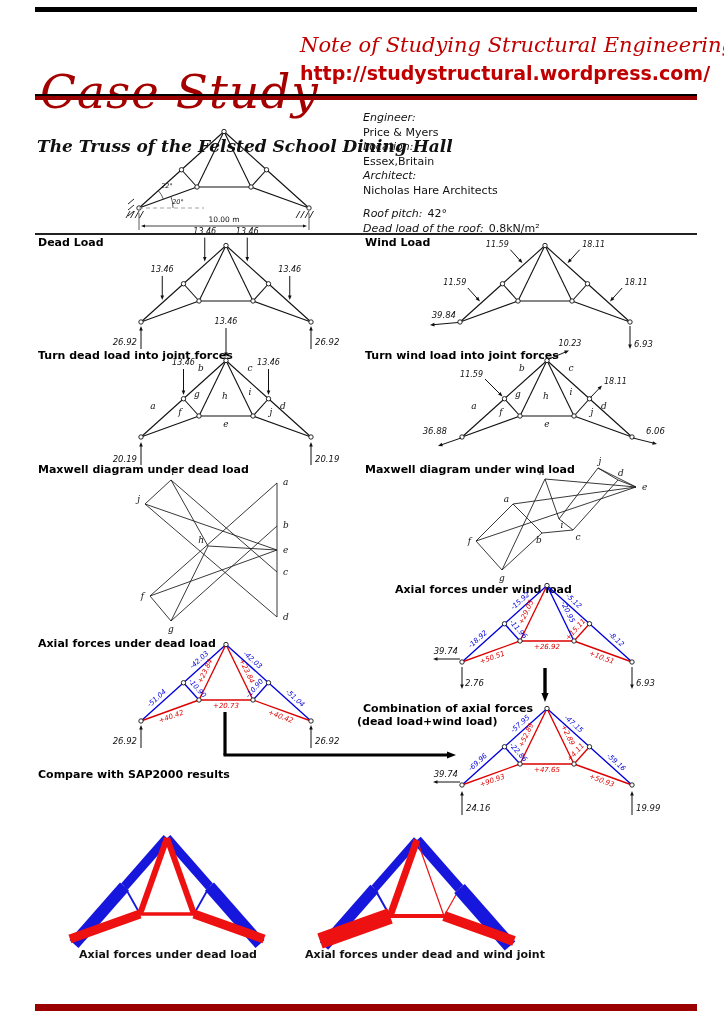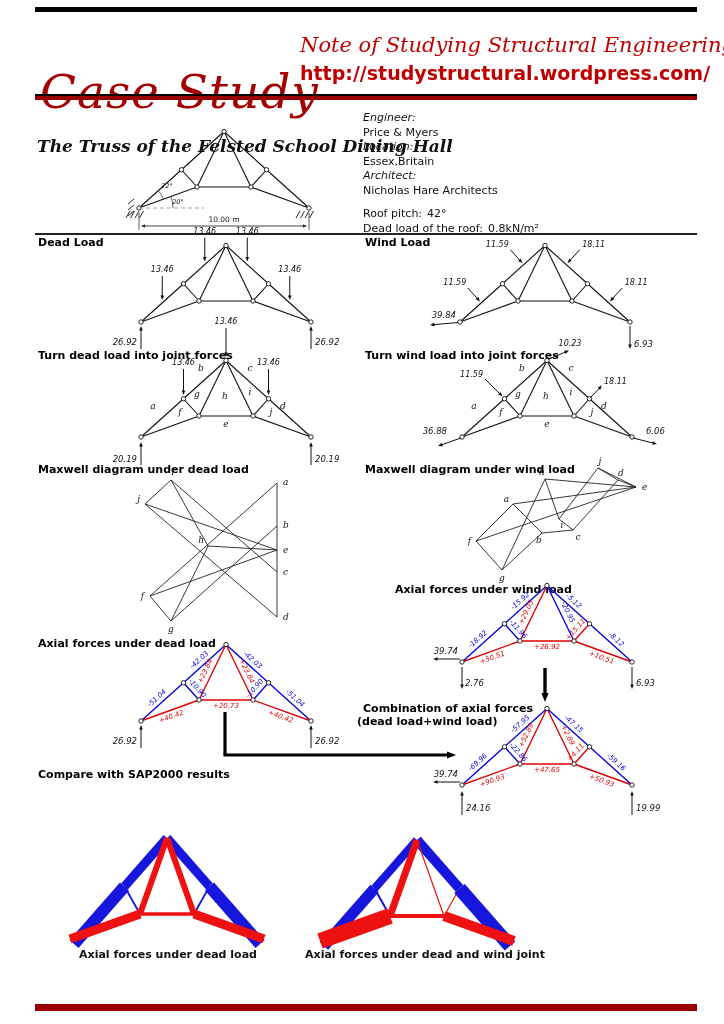--- a/index.html
+++ b/index.html
@@ -10,21 +10,21 @@
          font-style:italic;font-size:47px;letter-spacing:1px;white-space:nowrap;margin-top:46px;}
   .note{position:absolute;left:300px;width:392px;top:33px;text-align:right;
         font-family:"DejaVu Serif",serif;font-style:italic;font-size:21px;white-space:nowrap;}
   .url{position:absolute;left:300px;width:392px;top:62px;text-align:right;
        font-weight:bold;font-size:19px;white-space:nowrap;}
   .doc-title{position:absolute;left:37px;top:111px;font-family:"DejaVu Serif",serif;
              font-style:italic;font-weight:bold;font-size:17px;white-space:nowrap;margin-top:25px;}
   .info{position:absolute;left:363px;top:111px;font-size:11px;line-height:14.5px;}
   .irow{display:flex;flex-direction:column;}
   .il{font-style:italic;width:64px;}
-  .pl{margin-right:5px;}
+  .pl{font-style:italic;margin-right:5px;}
   .lbl{position:absolute;font-size:11px;font-weight:bold;color:#000;white-space:nowrap;}
   .cap{position:absolute;font-size:11px;font-weight:bold;text-align:center;white-space:nowrap;}
   svg.dg{position:absolute;overflow:visible;}
 </style>
 </head>
 <body>
 
 <div class="page">
   <div class="bar" style="top:7px;height:5px;background:#000;"></div>
 

